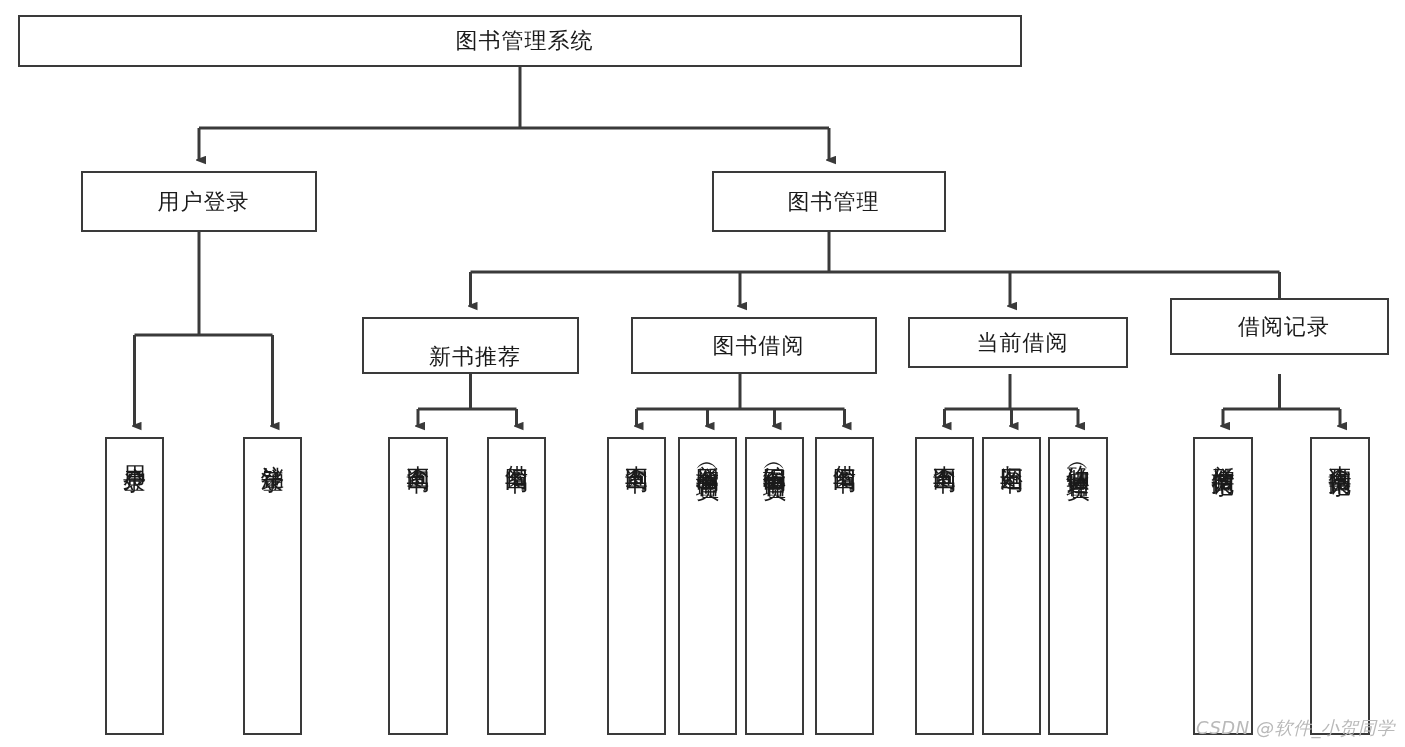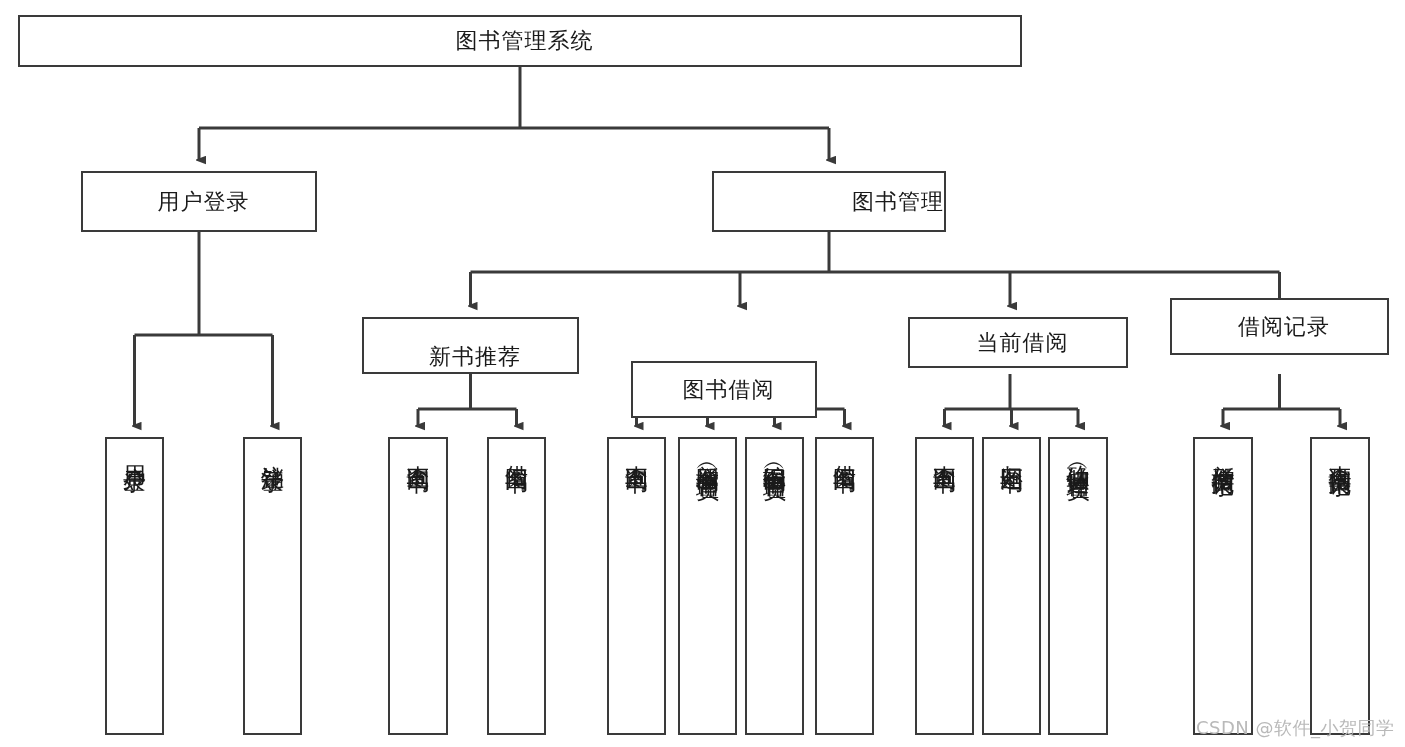--- a/index.html
+++ b/index.html
@@ -108,28 +108,28 @@
       </g>
   </svg>
 
   <div class="node horizontal" style="left: 18px; top: 15px; width: 1004px; height: 52px;">
     <span>图书管理系统</span>
   </div>
 
   <div class="node horizontal" style="left: 81px; top: 171px; width: 236px; height: 61px;">
     <span>用户登录</span>
   </div>
-  <div class="node horizontal" style="left: 712px; top: 171px; width: 234px; height: 61px; justify-content: flex-end;">
+  <div class="node horizontal" style="left: 712px; top: 171px; width: 234px; height: 61px;">
     <span>图书管理</span>
   </div>
 
   <div class="node horizontal" style="left: 362px; top: 317px; width: 217px; height: 57px; align-items: flex-end;">
     <span>新书推荐</span>
   </div>
-  <div class="node horizontal" style="left: 631px; top: 317px; width: 186px; height: 57px; margin-top: 44px;">
+  <div class="node horizontal" style="left: 631px; top: 317px; width: 246px; height: 57px;">
     <span>图书借阅</span>
   </div>
   <div class="node horizontal" style="left: 900px; top: 317px; width: 220px; height: 51px; margin-left: 8px;">
     <span>当前借阅</span>
   </div>
   <div class="node horizontal" style="left: 1170px; top: 298px; width: 219px; height: 57px;">
     <span>借阅记录</span>
   </div>
 
   <div class="node vertical" style="left: 105px; top: 437px; width: 59px; height: 298px;">
@@ -169,15 +169,15 @@
     <span class="vlabel">确认归还（管理员）</span>
   </div>
 
   <div class="node vertical" style="left: 1193px; top: 437px; width: 60px; height: 298px;">
     <span class="vlabel">新增借阅记录</span>
   </div>
   <div class="node vertical" style="left: 1310px; top: 437px; width: 60px; height: 298px;">
     <span class="vlabel">查询借阅记录</span>
   </div>
 
-  <div class="watermark" style="left:1196px; top:716px;">CSDN @软件_小贺同学</div>
+  <div class="watermark" style="left:1196px; top:716px;font-style:italic;">CSDN @软件_小贺同学</div>
 
 </div>
 
 </body></html>

